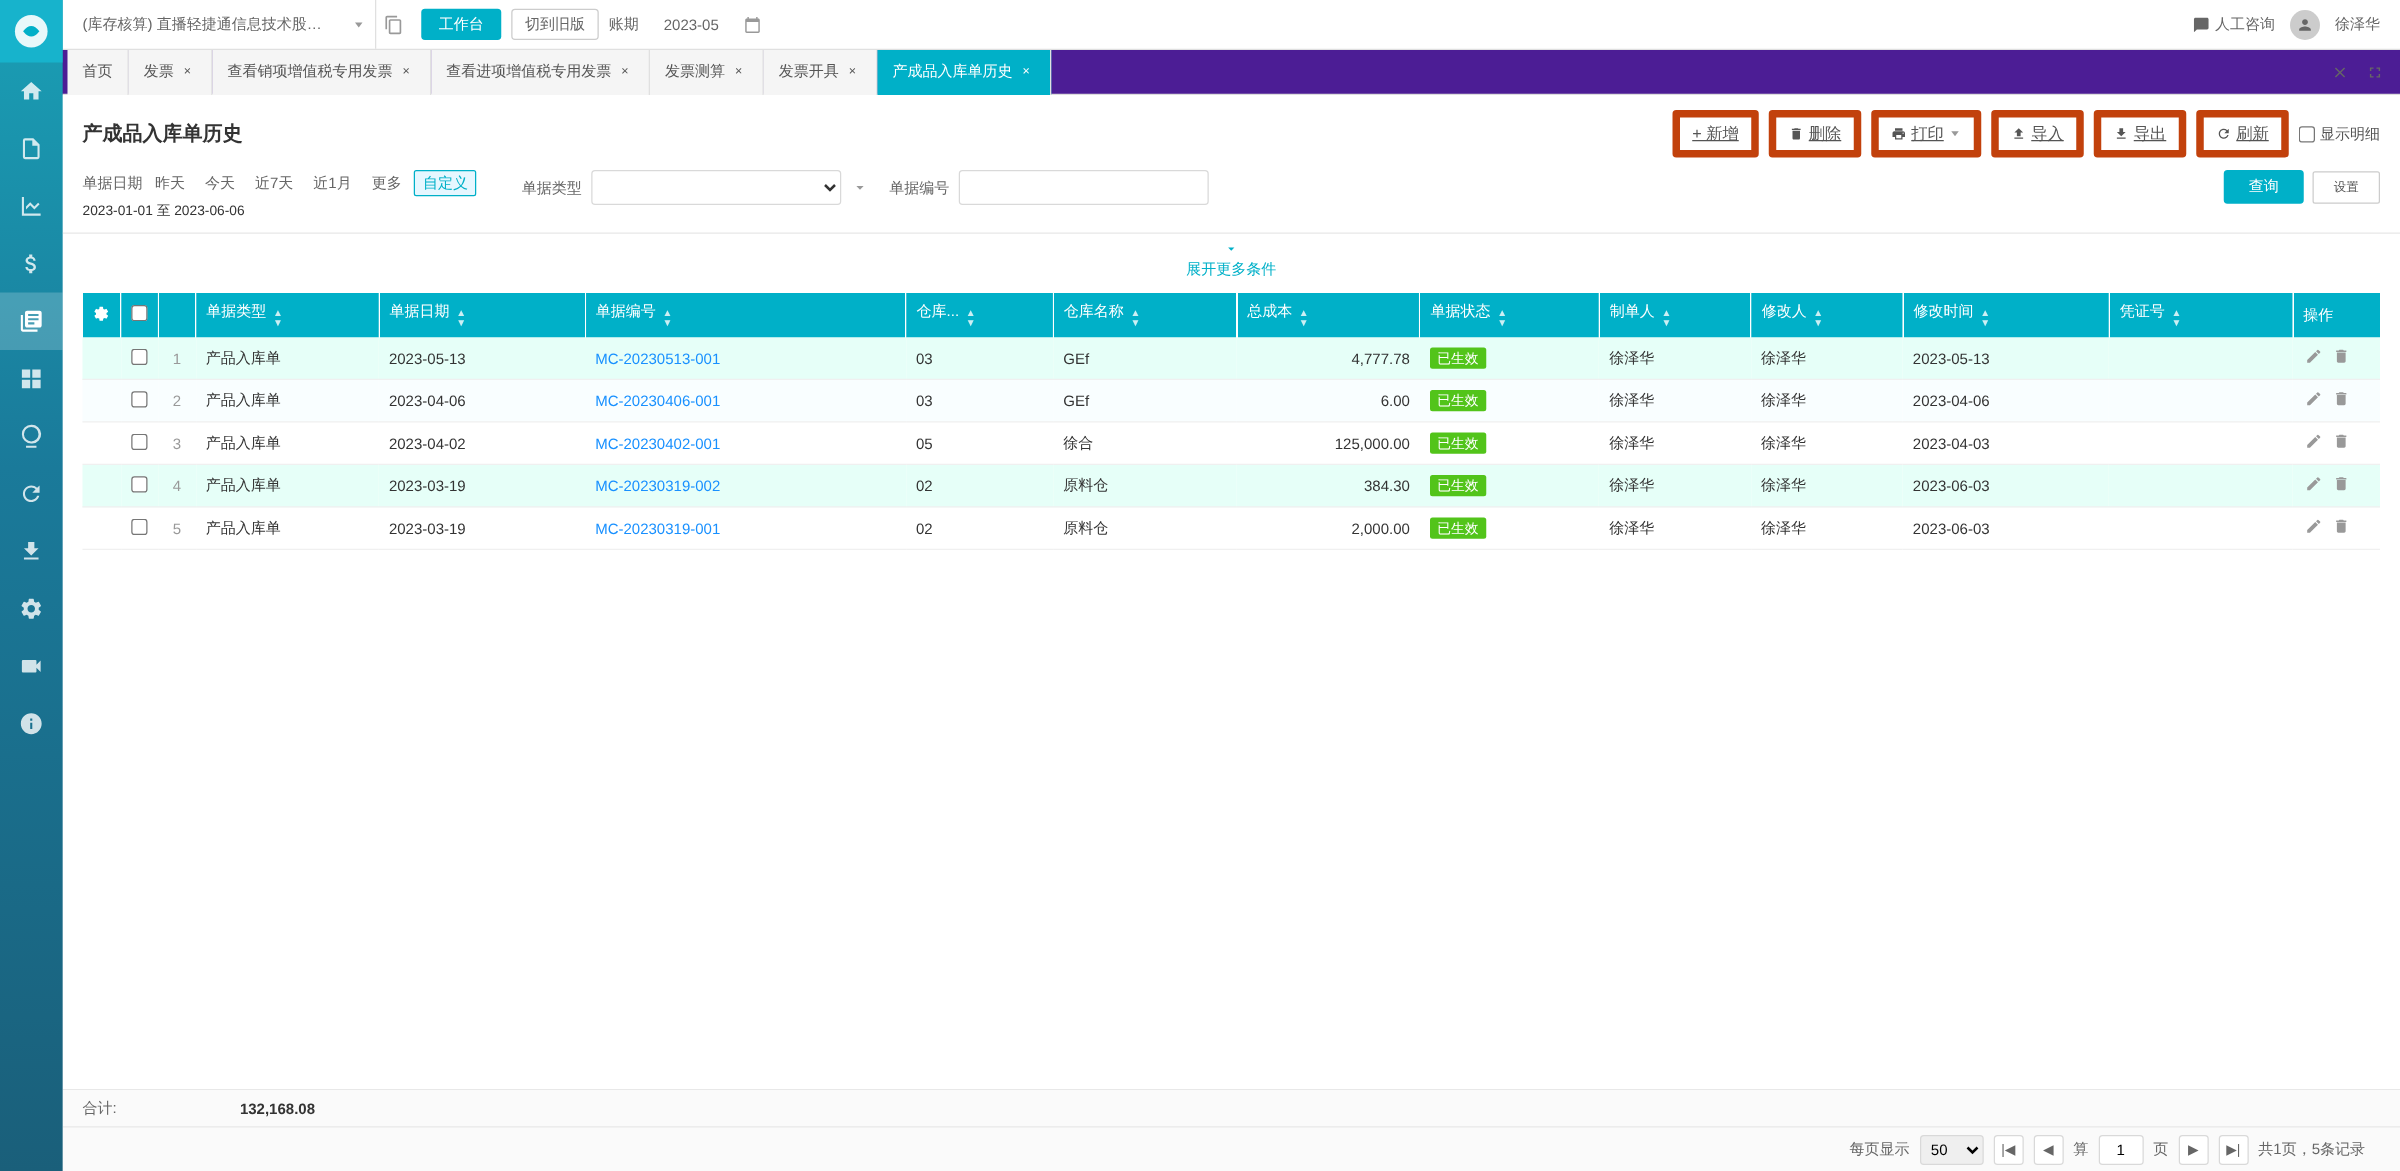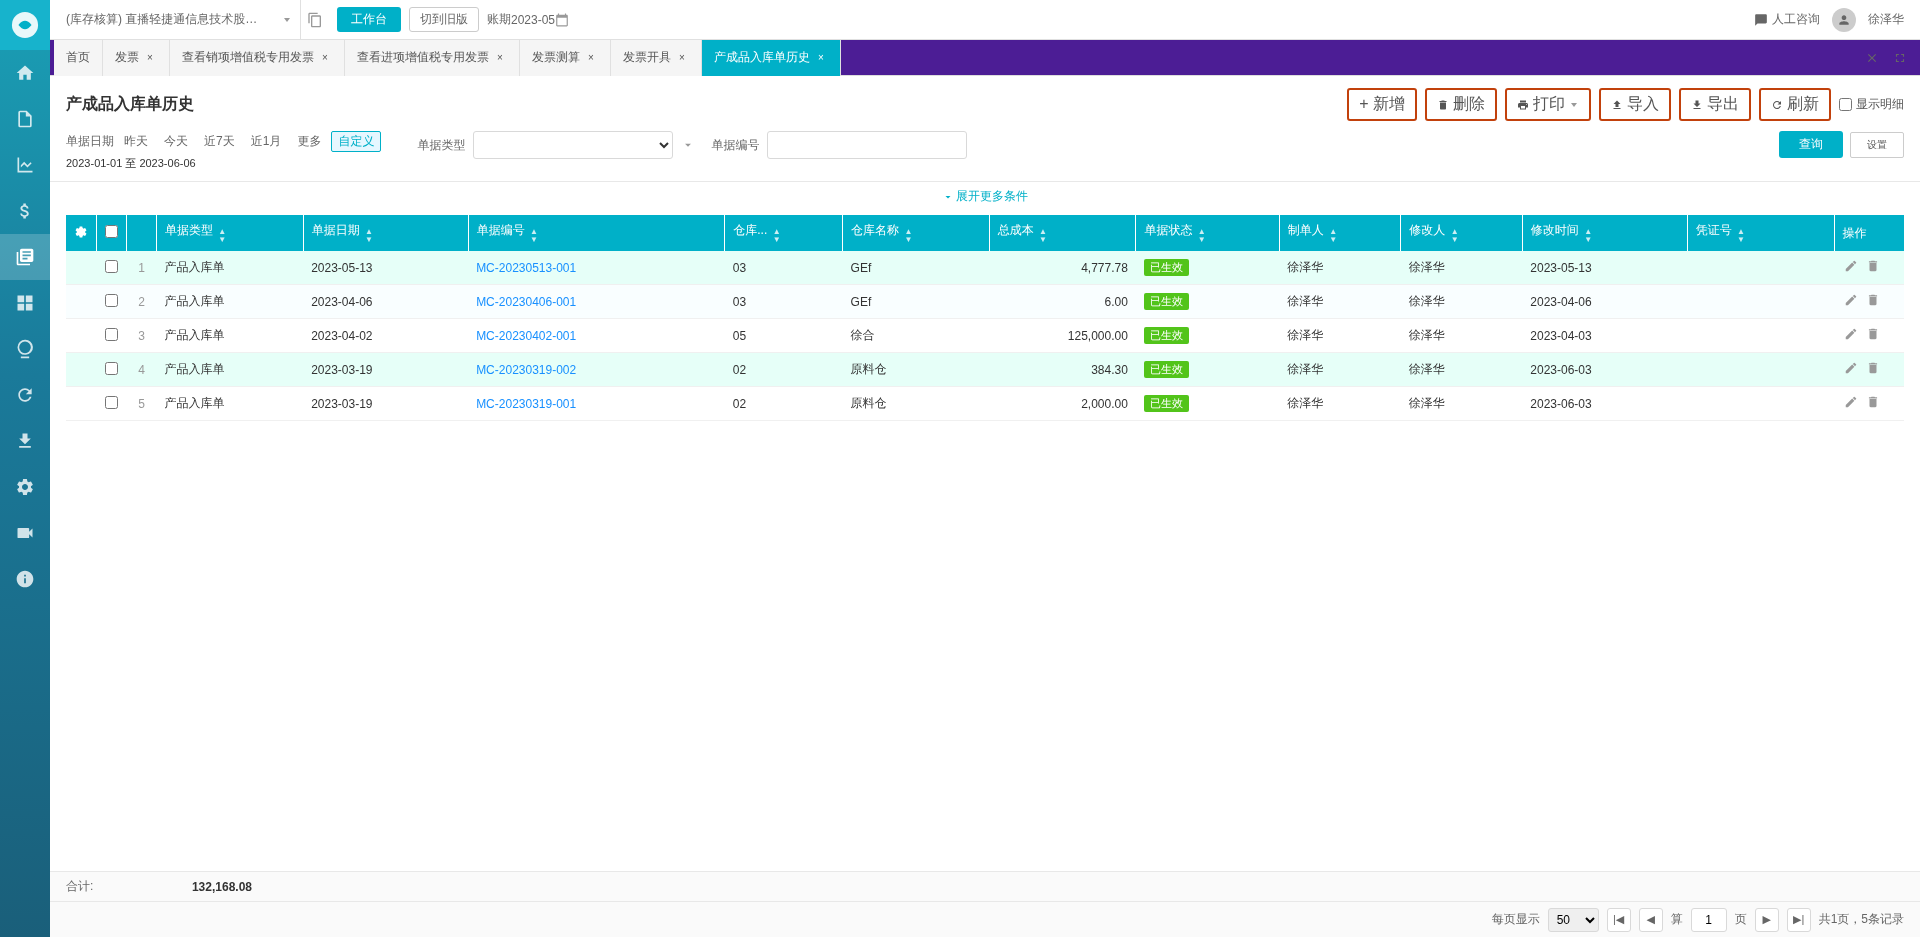--- a/index.html
+++ b/index.html
@@ -36,21 +36,21 @@
     .header-company span { max-width: 200px; overflow: hidden; text-overflow: ellipsis; white-space: nowrap; }
     .header-btn-workbench {
       margin: 0 8px; padding: 4px 14px; background: #00b0c8; color: #fff;
       border: none; border-radius: 3px; cursor: pointer; font-size: 12px;
     }
     .header-btn-oldver {
       padding: 3px 10px; background: #fff; color: #666; border: 1px solid #ccc;
       border-radius: 3px; cursor: pointer; font-size: 12px;
     }
     .header-period {
-      margin-left: 8px; color: #666; font-size: 12px; display: flex; align-items: center; gap: 0;
+      margin-left: 8px; color: #666; font-size: 12px; display: flex; align-items: center; gap: 20px;
     }
     .header-right {
       margin-left: auto; display: flex; align-items: center; gap: 12px; padding-right: 8px;
     }
     .header-service { color: #666; font-size: 12px; display: flex; align-items: center; gap: 4px; cursor: pointer; }
     .header-user { color: #666; font-size: 12px; display: flex; align-items: center; gap: 4px; cursor: pointer; }
     .avatar { width: 24px; height: 24px; border-radius: 50%; background: #ccc; display: flex; align-items: center; justify-content: center; color: #fff; font-size: 10px; }
 
     
     .tabbar {
@@ -74,23 +74,23 @@
     .main {
       position: fixed; left: 50px; top: 76px; right: 0; bottom: 0;
       background: #fff; overflow: hidden; display: flex; flex-direction: column;
     }
     .page-header {
       padding: 12px 16px 0; display: flex; align-items: center; justify-content: space-between;
     }
     .page-title { font-size: 16px; font-weight: bold; color: #333; }
     .page-actions { display: flex; align-items: center; gap: 8px; }
     .action-btn {
-      padding: 4px 10px; border: 2px solid #c2410c; background: #fff;
-      color: #555; border-radius: 3px; cursor: pointer; font-size: 16px;
-      display: flex; align-items: center; gap: 4px;
+      padding: 4px 10px; border: 6px solid #c2410c; background: #fff;
+      color: #555; border-radius: 3px; cursor: pointer; font-size: 13px;
+      display: flex; align-items: center; gap: 4px; text-decoration: underline;
     }
 
     
     .filter-bar {
       padding: 10px 16px; border-bottom: 1px solid #e8e8e8;
       display: flex; align-items: flex-start; gap: 16px;
     }
     .filter-group { display: flex; flex-direction: column; gap: 4px; }
     .filter-label { color: #666; font-size: 12px; }
     .date-shortcut {
@@ -101,21 +101,21 @@
     .filter-select-label { color: #666; white-space: nowrap; }
     .filter-select {
       width: 200px; height: 28px; border: 1px solid #d9d9d9; border-radius: 3px;
       padding: 0 8px; font-size: 12px; color: #333; background: #fff; cursor: pointer;
     }
     .filter-input {
       width: 200px; height: 28px; border: 1px solid #d9d9d9; border-radius: 3px;
       padding: 0 8px; font-size: 12px; color: #333;
     }
     .expand-btn {
-      color: #00b0c8; cursor: pointer; font-size: 12px; display: flex; align-items: center; gap: 2px;
+      color: #00b0c8; cursor: pointer; font-size: 12px; display: flex; align-items: center; gap: 2px; flex-direction: column;
     }
     .query-btn {
       padding: 5px 20px; background: #00b0c8; color: #fff; border: none;
       border-radius: 3px; cursor: pointer; font-size: 12px;
     }
     .reset-btn {
       padding: 5px 16px; background: #fff; color: #555; border: 1px solid #ccc;
       border-radius: 2px; cursor: pointer; font-size: 10px;
     }
     .filter-row2 {
@@ -157,21 +157,21 @@
       display: flex; align-items: center; background: #fafafa;
     }
     .footer-total { color: #666; font-size: 12px; margin-right: 16px; }
     .footer-total-val { color: #333; font-weight: bold; }
 
     
     .pagination {
       position: fixed; bottom: 0; left: 50px; right: 0; height: 36px;
       background: #fafafa; border-top: 1px solid #e8e8e8;
       display: flex; align-items: center; justify-content: flex-end;
-      padding: 0 16px; gap: 8px; font-size: 12px; color: #666;
+      padding: 0 28px; gap: 8px; font-size: 12px; color: #666;
     }
     .page-size-select {
       height: 24px; border: 1px solid #d9d9d9; border-radius: 3px; padding: 0 4px; font-size: 12px;
     }
     .pager-btn {
       width: 24px; height: 24px; border: 1px solid #d9d9d9; background: #fff;
       border-radius: 3px; cursor: pointer; display: flex; align-items: center; justify-content: center;
       font-size: 11px; color: #666;
     }
     .pager-btn:disabled { opacity: 0.4; cursor: default; }

